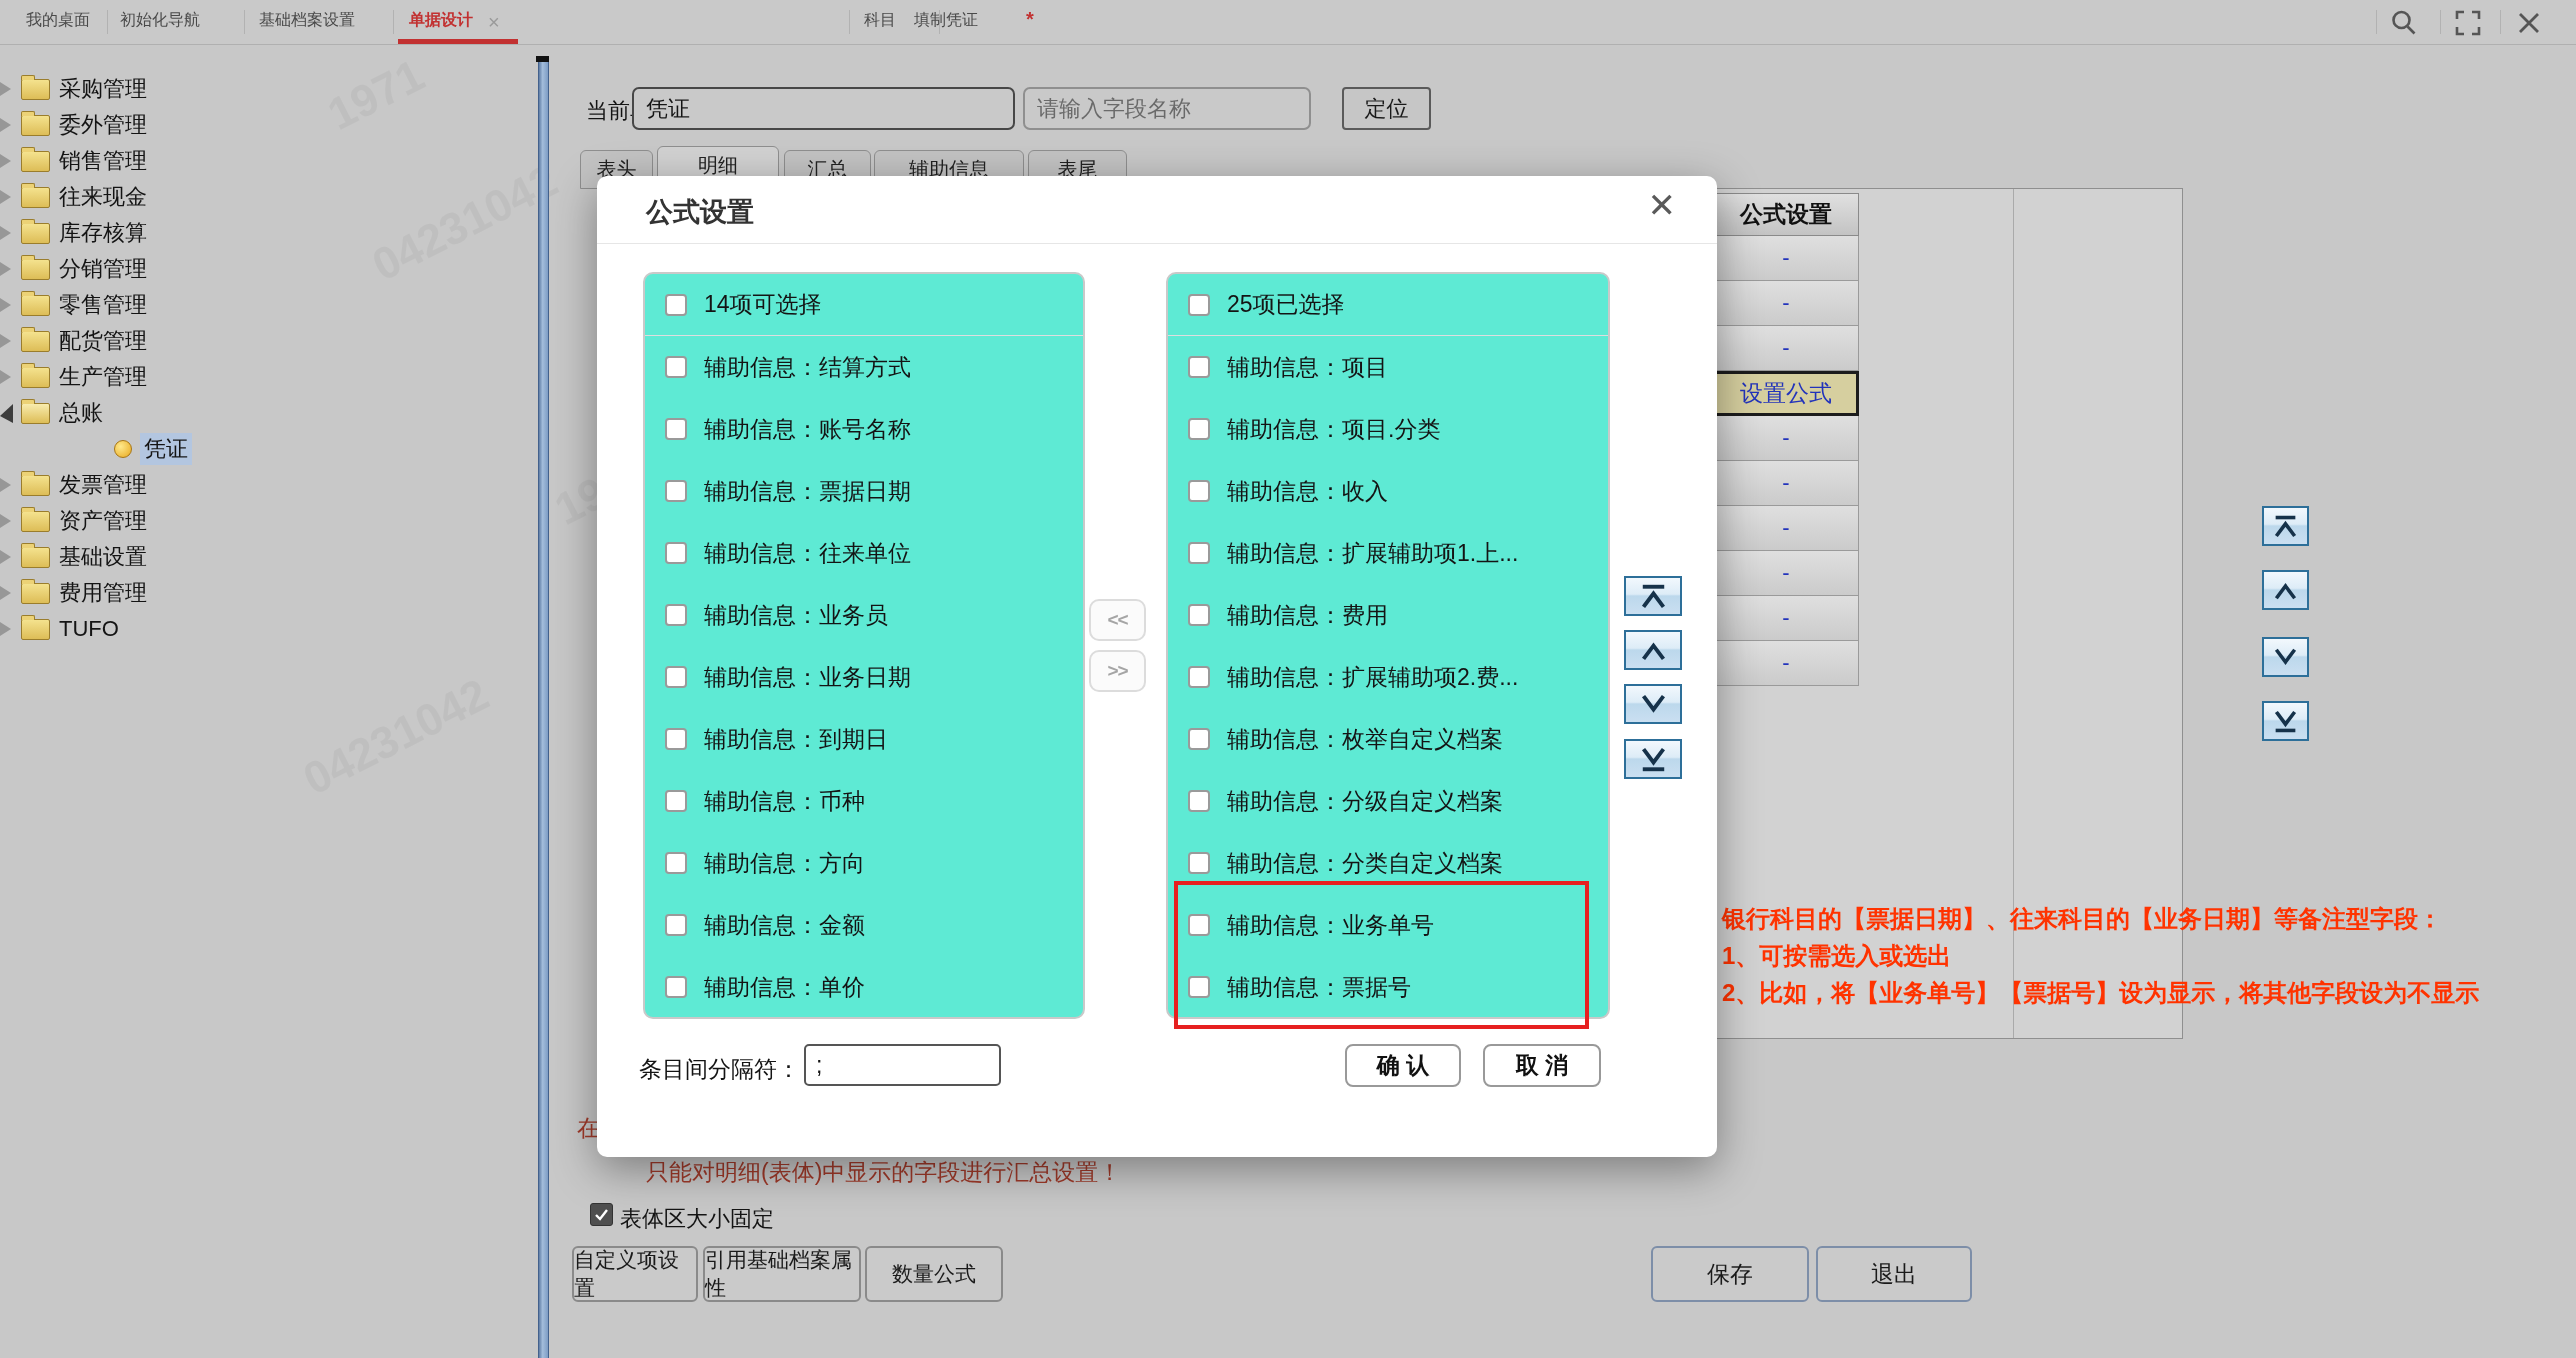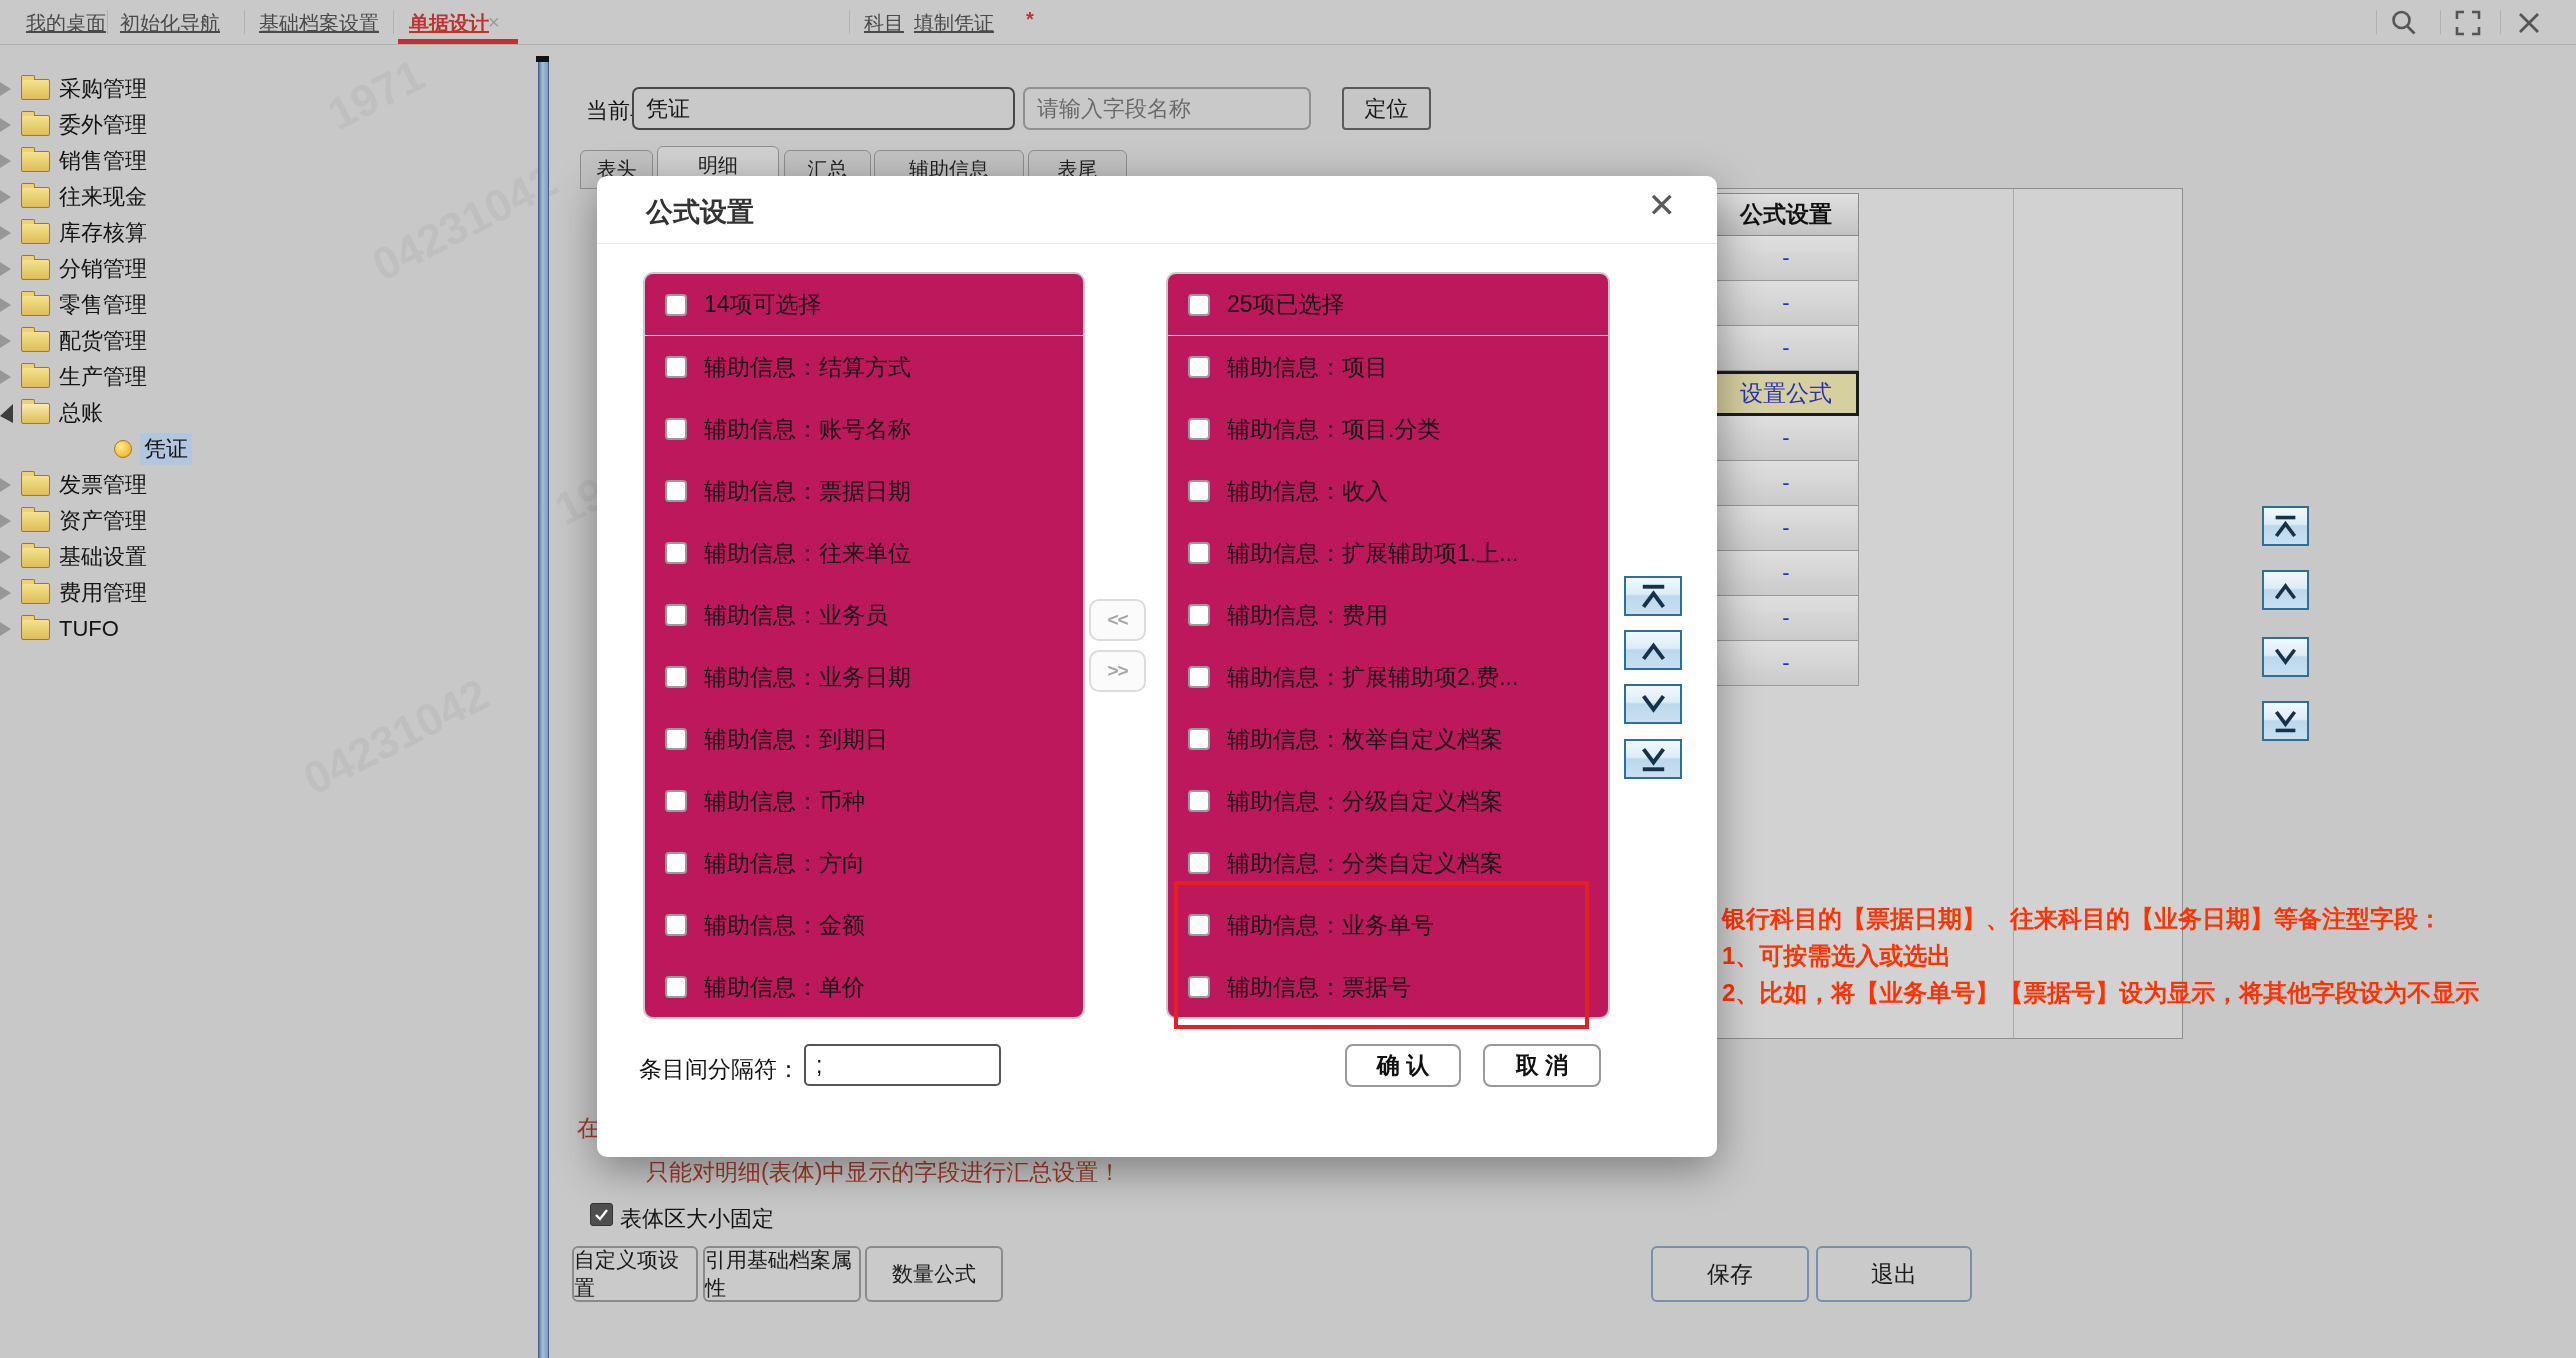--- a/index.html
+++ b/index.html
@@ -4,21 +4,21 @@
 <style>
   html,body{margin:0;padding:0;}
   body{font-family:"Liberation Sans","DejaVu Sans",sans-serif;background:#c8c8c8;}
   #app{position:relative;width:2576px;height:1358px;overflow:hidden;background:#c8c8c8;}
 
   
   .wm{position:absolute;z-index:0;color:rgba(90,90,90,0.07);font-size:45px;font-weight:bold;transform:rotate(-27deg);white-space:nowrap;}
 
   
   .tabbar{position:absolute;left:0;top:0;width:2576px;height:44px;background:#c9c9c9;border-bottom:1px solid #b0b0b0;z-index:4;}
-  .ttab{position:absolute;top:10px;font-size:20px;color:#4a4a4a;white-space:nowrap;cursor:pointer;text-decoration:underline;}
+  .ttab{position:absolute;top:10px;font-size:16px;color:#4a4a4a;white-space:nowrap;cursor:pointer;}
   .ttab.active{color:#c23131;font-weight:bold;}
   .tsep{position:absolute;top:10px;width:1px;height:24px;background:#b2b2b2;}
   .ttab-close{position:absolute;top:11px;font-size:20px;color:#9a9a9a;}
   .ttab-dirty{position:absolute;top:8px;font-size:20px;color:#c23131;font-weight:bold;}
   .redline{position:absolute;left:398px;top:39px;width:120px;height:5px;background:#c23131;}
   .tb-icon{position:absolute;top:7px;width:32px;height:32px;cursor:pointer;}
 
   
   .tree{position:absolute;left:0;top:71px;width:533px;z-index:2;}
   .trow{height:36px;display:flex;align-items:center;cursor:pointer;}
@@ -74,21 +74,21 @@
   .chk{position:absolute;left:590px;top:1203px;width:21px;height:21px;background:#4f4f4f;border:1px solid #333;border-radius:3px;display:flex;align-items:center;justify-content:center;z-index:2;cursor:pointer;}
   .chk svg{display:block;}
   .botbtn{position:absolute;top:1246px;height:56px;box-sizing:border-box;display:flex;align-items:center;justify-content:center;background:#cacaca;border:2px solid #8a8a8a;border-radius:6px;font-size:21px;color:#1a1a1a;cursor:pointer;z-index:2;}
   .botbtn.blue{border-color:#7d8ea8;font-size:23px;}
 
   
   .modal{position:absolute;left:597px;top:176px;width:1120px;height:981px;background:#fff;border-radius:10px;box-shadow:0 12px 44px rgba(0,0,0,0.38);z-index:10;}
   .m-title{position:absolute;left:49px;top:18px;font-size:27px;font-weight:bold;color:#333;}
   .m-close{position:absolute;right:41px;top:12px;font-size:34px;color:#5a5a5a;cursor:pointer;line-height:1;}
   .m-div{position:absolute;left:0;top:67px;width:100%;height:1px;background:#e6e6e6;}
-  .lbox{position:absolute;box-sizing:border-box;border:2px solid #c9c9c9;border-radius:10px;background:#be185d;overflow:hidden;}
+  .lbox{position:absolute;box-sizing:border-box;border:2px solid #c9c9c9;border-radius:10px;background:#5eead4;overflow:hidden;}
   .lbox.left{left:46px;top:96px;width:442px;height:747px;}
   .lbox.right{left:569px;top:96px;width:444px;height:747px;}
   .lhead{height:61px;display:flex;align-items:center;padding-left:20px;border-bottom:1px solid #dedede;}
   .litem{height:62px;display:flex;align-items:center;padding-left:20px;cursor:pointer;}
   .cb{width:22px;height:22px;box-sizing:border-box;border:2px solid #9a9a9a;border-radius:4px;background:#fff;margin-right:17px;flex:0 0 auto;cursor:pointer;}
   .llabel{font-size:23px;color:#141414;white-space:nowrap;}
   .redbox{position:absolute;left:577px;top:705px;width:407px;height:140px;border:4px solid #e62020;z-index:5;pointer-events:none;}
   .xferbtn{position:absolute;left:492px;width:57px;height:42px;box-sizing:border-box;display:flex;align-items:center;justify-content:center;background:#fbfbfb;border:2px solid #dcdcdc;border-radius:10px;font-size:19px;font-weight:bold;color:#a5a5a5;letter-spacing:-1px;cursor:pointer;}
   .m-arr .bluebtn{left:1027px;width:58px;} 
   .seplbl{position:absolute;left:42px;top:878px;font-size:23px;color:#141414;}

